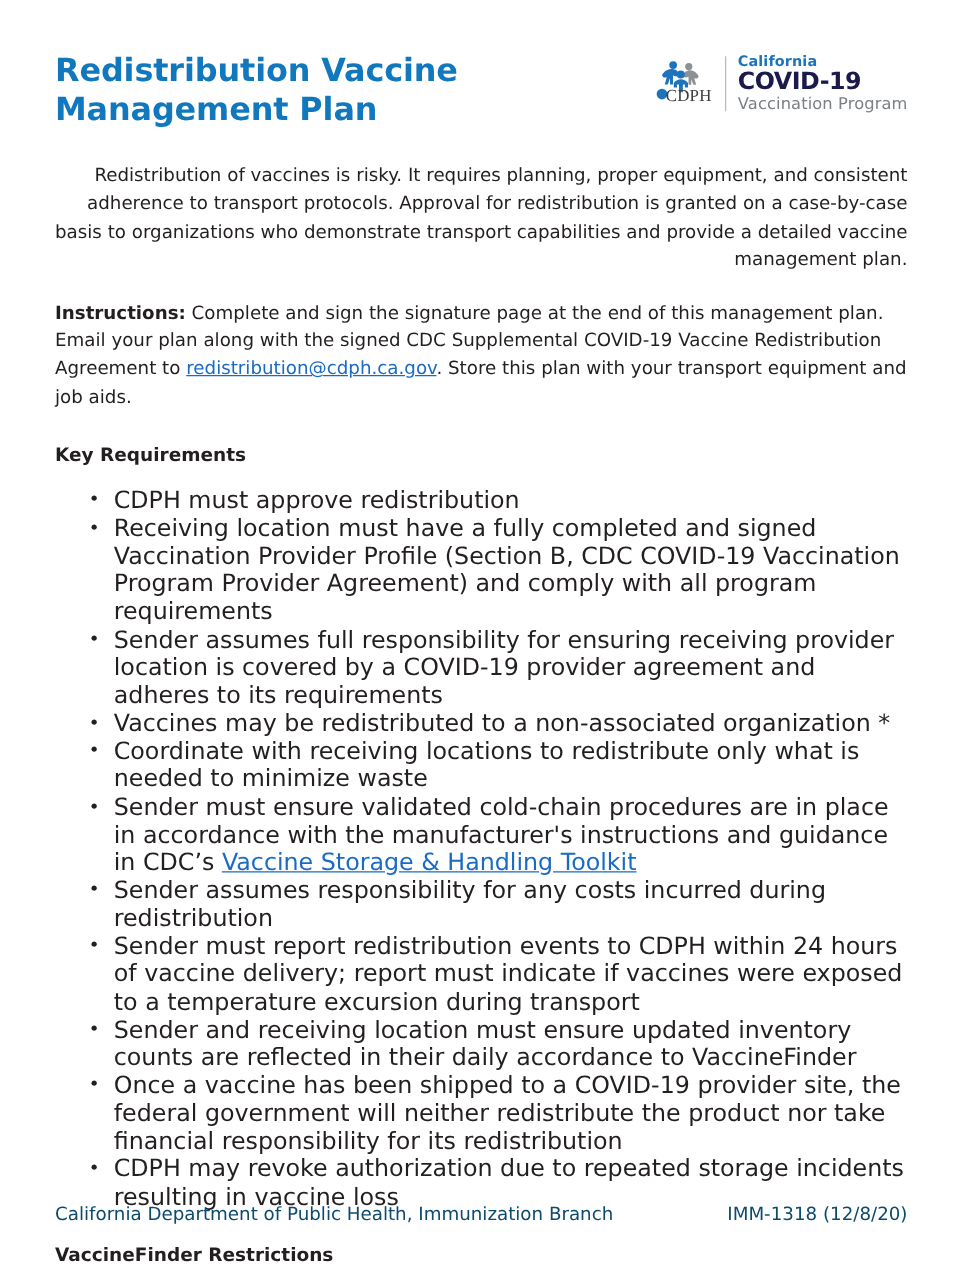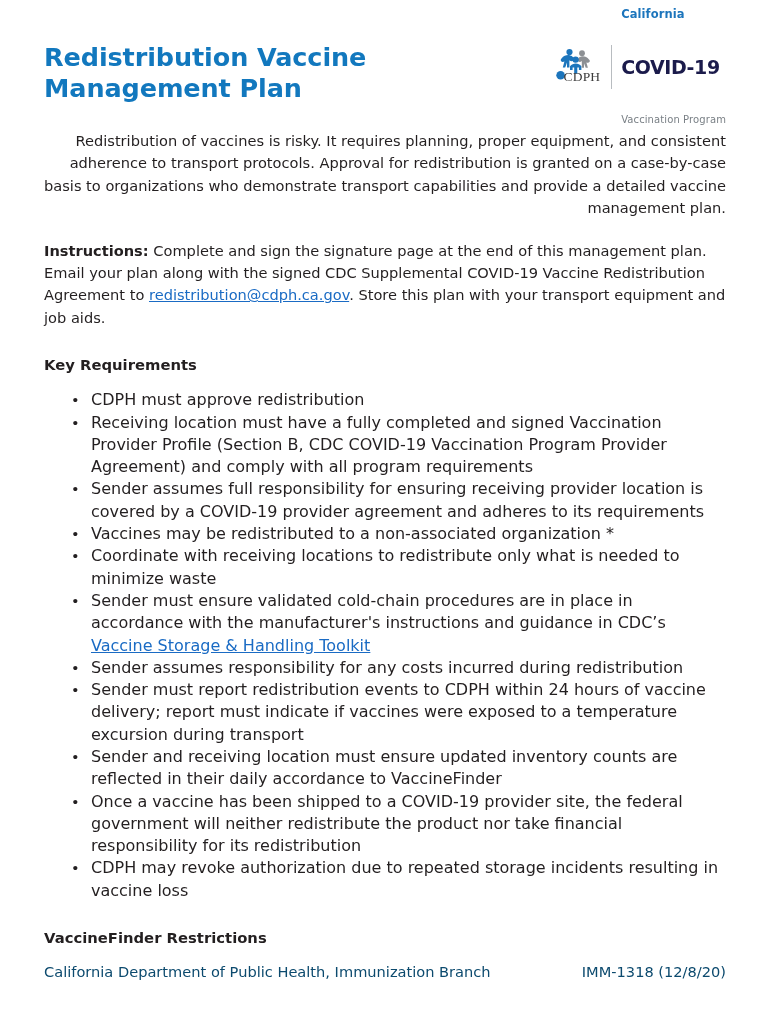--- a/index.html
+++ b/index.html
@@ -63,38 +63,37 @@
     width: 1px;
     align-self: stretch;
     background: #b8bcc0;
     margin: 1px 9px 1px 4px;
   }
   .logo-text {
     display: flex;
     flex-direction: column;
     justify-content: center;
     line-height: 1;
-    gap: 36px;
   }
   .logo-california {
     font-size: 11.5px;
     font-weight: bold;
     color: #1c75bc;
     letter-spacing: 0.1px;
     margin-bottom: 1px;
   }
   .logo-covid {
     font-size: 19px;
     font-weight: bold;
     color: #1b1b4b;
     letter-spacing: -0.4px;
     line-height: 1.02;
   }
   .logo-program {
-    font-size: 10px;
+    font-size: 13px;
     color: #7a8086;
     letter-spacing: 0.1px;
     margin-top: 2px;
   }
 
   
   .body-text {
     font-size: 14.6px;
     line-height: 22.4px;
     color: #231f20;
@@ -117,21 +116,21 @@
     margin: 26px 0 0 0;
   }
 
   ul.bullets {
     list-style: none;
     margin: 14px 0 0 0;
     padding: 0;
   }
   ul.bullets li {
     position: relative;
-    font-size: 16px;
+    font-size: 19px;
     line-height: 22.3px;
     color: #231f20;
     padding-left: 47px;
     margin: 0 0 0 0;
     max-width: 682px;
   }
   ul.bullets li::before {
     content: "\2022";
     position: absolute;
     left: 27px;

